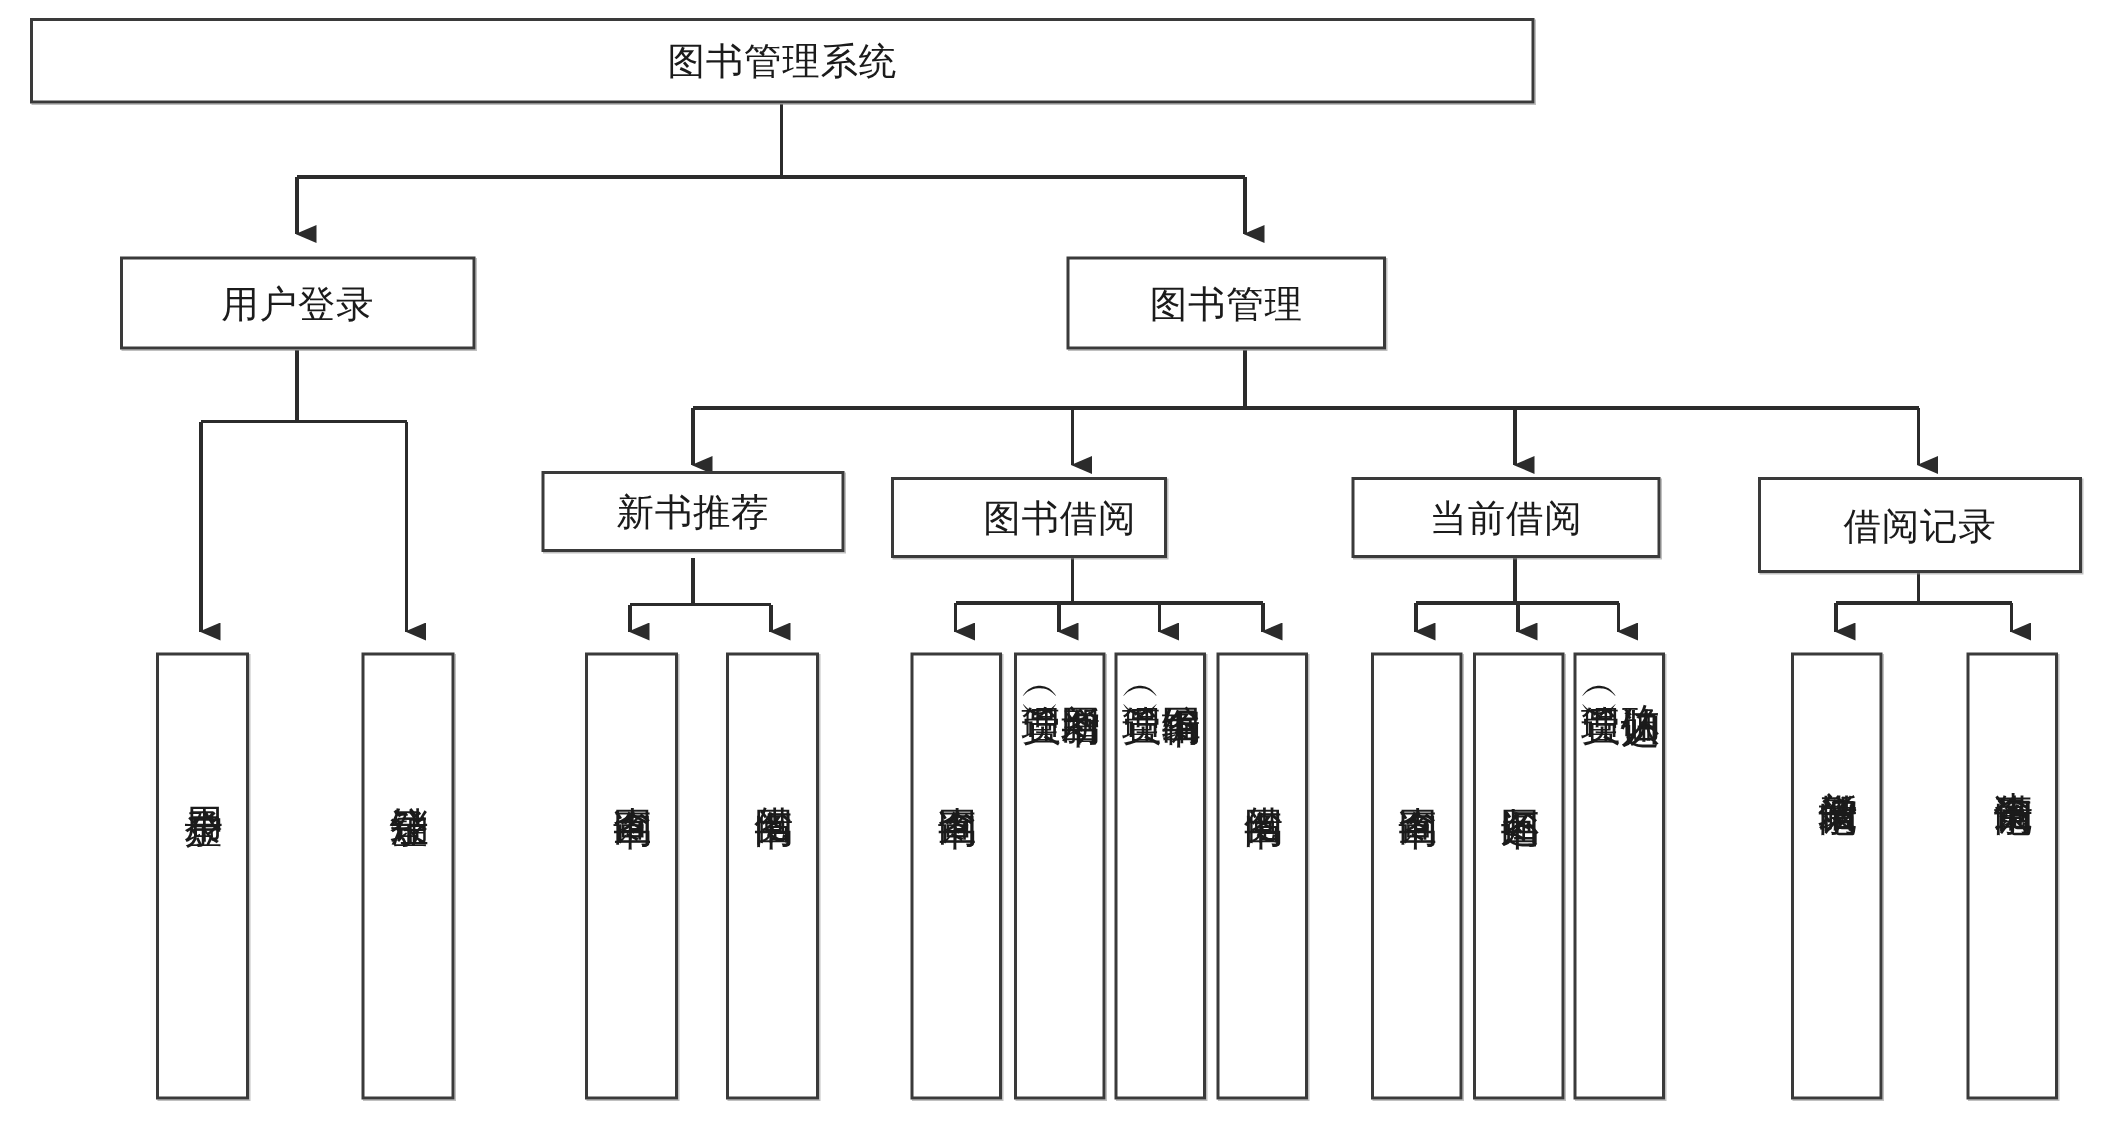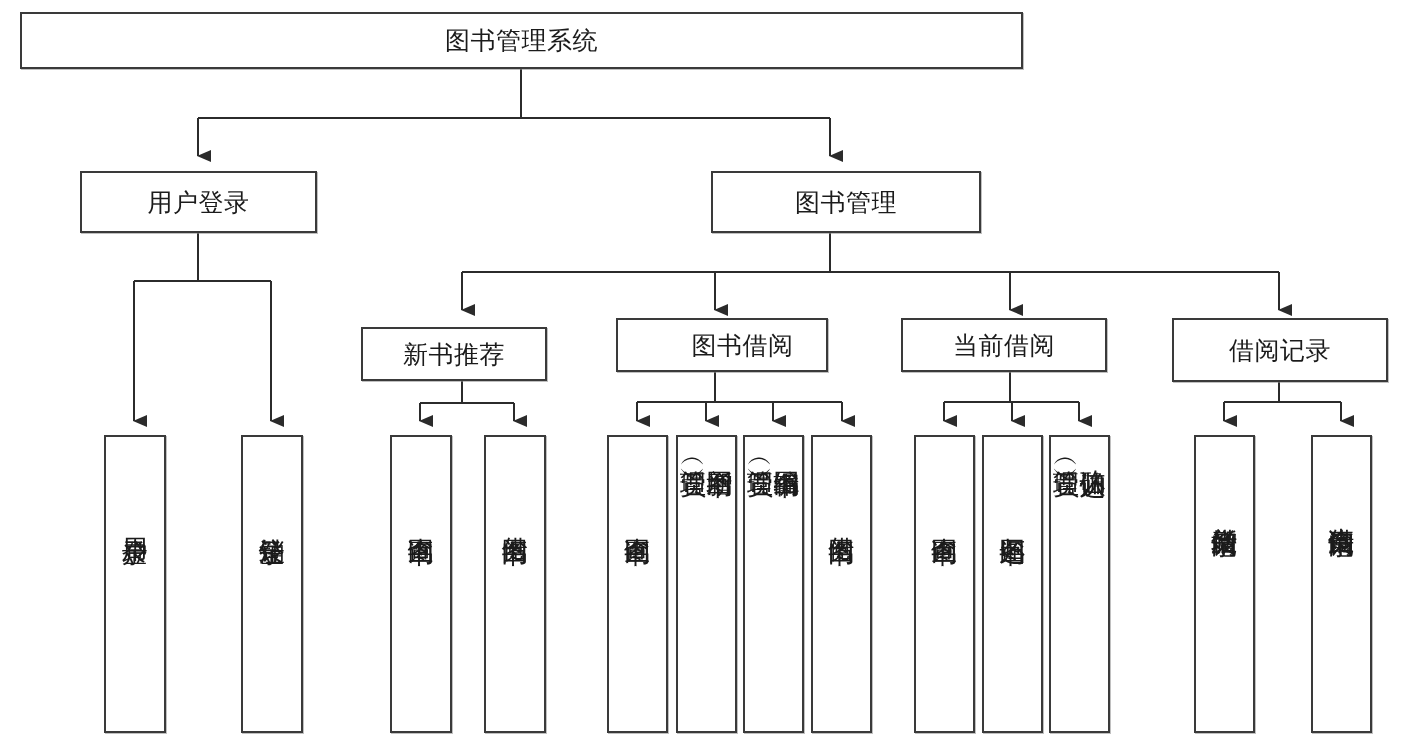--- a/index.html
+++ b/index.html
@@ -143,28 +143,28 @@
     </g>
   </svg>
 
   <div class="node root horiz" style="left:20px; top:12px; width:1003px; height:57px;">
     <span class="label">图书管理系统</span>
   </div>
 
   <div class="node horiz" style="left:80px; top:171px; width:237px; height:62px;">
     <span class="label">用户登录</span>
   </div>
-  <div class="node horiz" style="left:711px; top:171px; width:270px; height:62px;">
+  <div class="node horiz" style="left:711px; top:171px; width:213px; height:62px;">
     <span class="label">图书管理</span>
   </div>
 
-  <div class="node horiz" style="left:361px; top:327px; width:186px; height:54px;">
+  <div class="node horiz" style="left:361px; top:314px; width:202px; height:54px;">
     <span class="label">新书推荐</span>
   </div>
-  <div class="node horiz" style="left:616px; top:318px; width:212px; height:54px;padding-left:41px;">
+  <div class="node horiz" style="left:594px; top:318px; width:184px; height:54px;padding-left:41px;">
     <span class="label">图书借阅</span>
   </div>
   <div class="node horiz" style="left:901px; top:318px; width:206px; height:54px;">
     <span class="label">当前借阅</span>
   </div>
   <div class="node horiz" style="left:1172px; top:318px; width:216px; height:64px;">
     <span class="label">借阅记录</span>
   </div>
 
   <div class="node vert short" style="left:104px; top:435px; width:62px; height:298px;">

